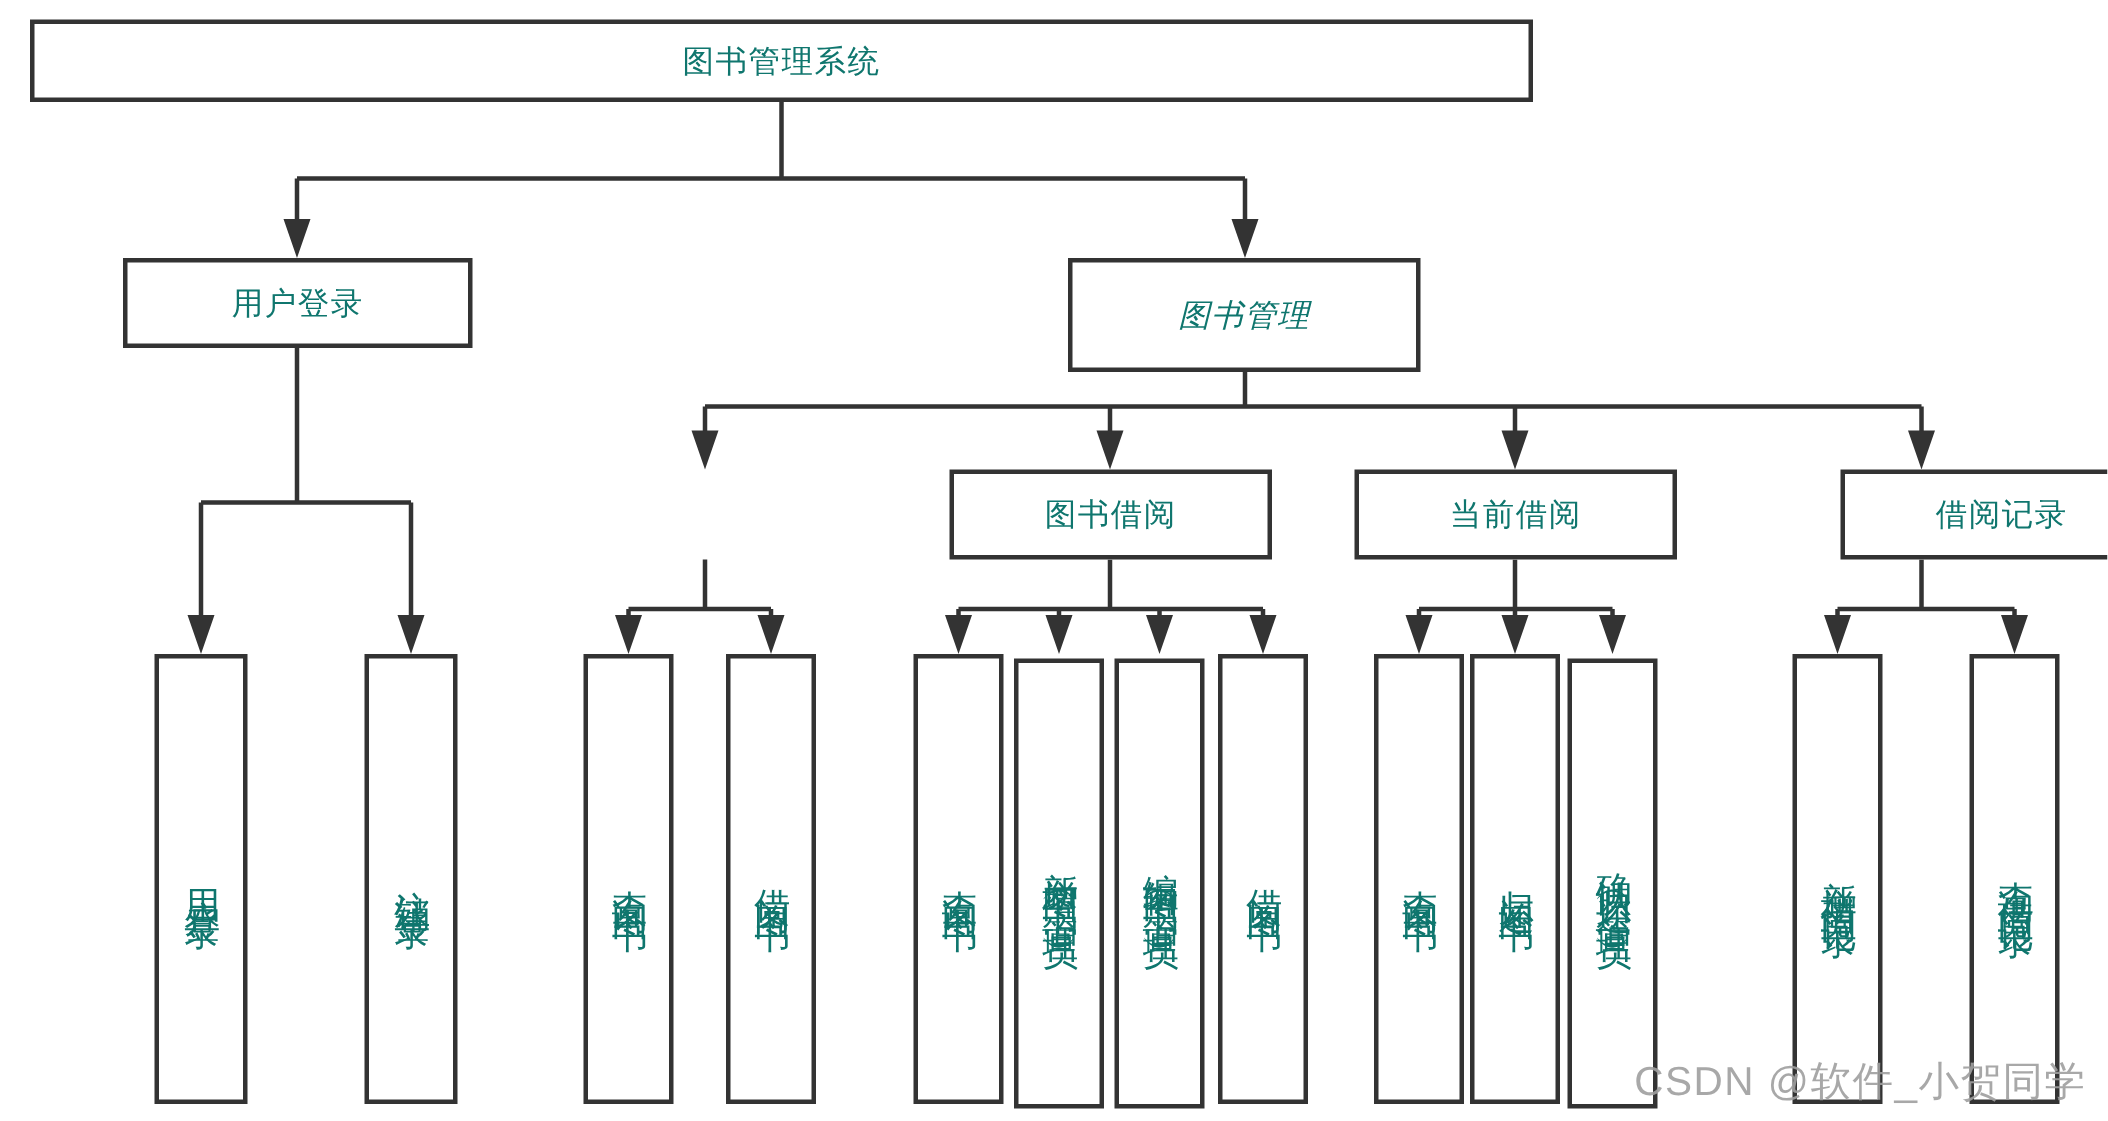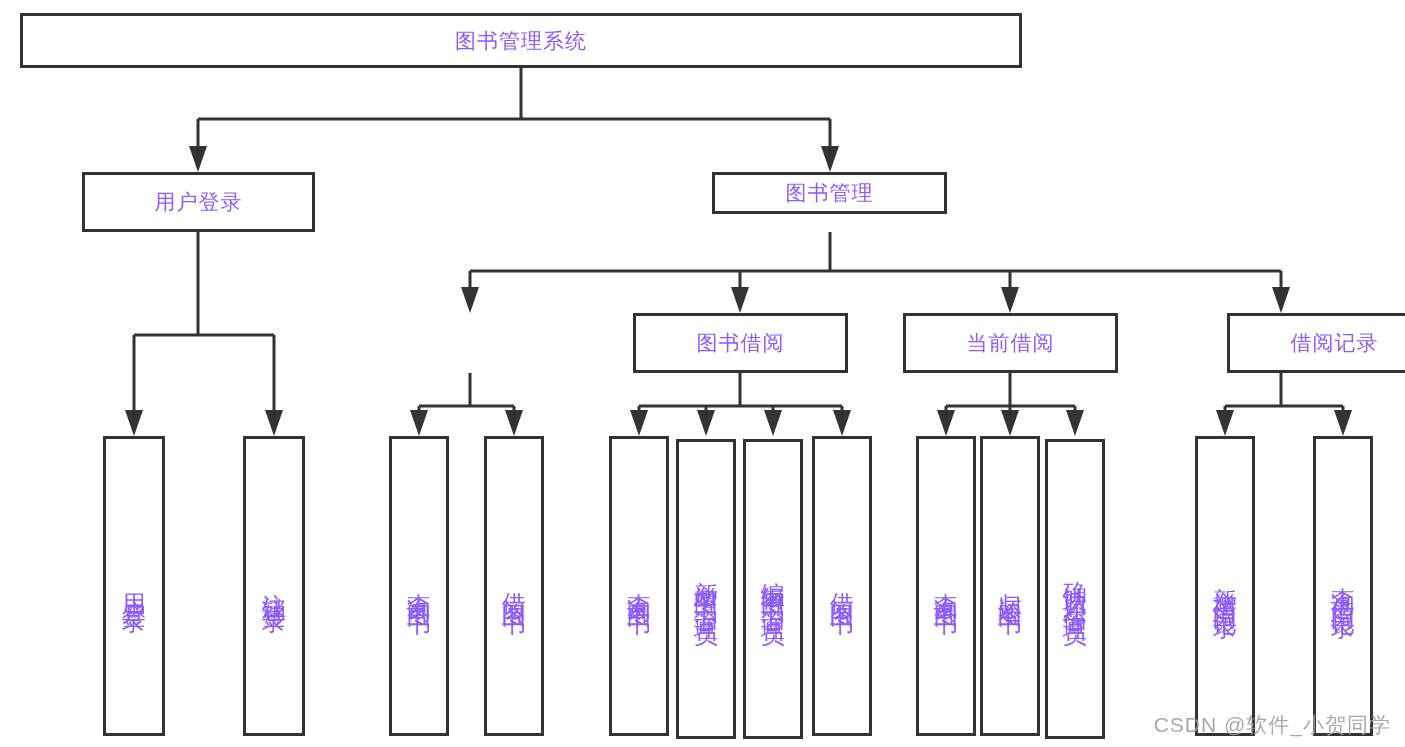--- a/index.html
+++ b/index.html
@@ -12,35 +12,35 @@
   }
   #connectors{position:absolute;left:0;top:0;width:1405px;height:747px;}
   .ln{stroke:#333333;stroke-width:3;fill:none;}
   .ar{fill:#333333;stroke:none;}
   .box{
     position:absolute;
     box-sizing:border-box;
     border:3px solid #333333;
     background:#ffffff;
     display:flex;align-items:center;justify-content:center;
-    color:#8b5cf6;
+    color:#0f766e;
     text-align:center;
   }
   .hbox{font-size:21px;letter-spacing:1px;font-weight:500;}
   .vbox{
     font-size:24px;font-weight:500;
     writing-mode:vertical-rl;
     text-orientation:mixed;
     letter-spacing:6px;
     line-height:1.15;
   }
   .watermark{
     position:absolute;
     right:14px;bottom:8px;
-    font-size:21px;
+    font-size:27px;
     color:rgba(158,158,158,0.9);
     letter-spacing:1px;
     white-space:nowrap;
     z-index:5;
   }
 </style>
 </head>
 <body>
 
 <div id="canvas">
@@ -65,21 +65,21 @@
     <path class="ln" d="M1010 373 V406 M946 406 H1075 M946 406 V412 M1010 406 V412 M1075 406 V412"></path>
     <path class="ar" d="M937 410 h18 l-9 26 z M1001 410 h18 l-9 26 z M1066 410 h18 l-9 26 z"></path>
 
     <path class="ln" d="M1281 373 V406 M1225 406 H1343 M1225 406 V412 M1343 406 V412"></path>
     <path class="ar" d="M1216 410 h18 l-9 26 z M1334 410 h18 l-9 26 z"></path>
   </svg>
 
   <div class="box hbox" style="left:20px;top:13px;width:1002px;height:55px;">图书管理系统</div>
 
   <div class="box hbox" style="left:82px;top:172px;width:233px;height:60px;">用户登录</div>
-  <div class="box hbox" style="left:712px;top:172px;width:235px;height:42px;">图书管理</div>
+  <div class="box hbox" style="left:712px;top:172px;width:235px;height:76px;font-style:italic;">图书管理</div>
 
   <div class="box hbox" style="left:633px;top:313px;width:215px;height:60px;">图书借阅</div>
   <div class="box hbox" style="left:903px;top:313px;width:215px;height:60px;">当前借阅</div>
   <div class="box hbox" style="left:1227px;top:313px;width:215px;height:60px;">借阅记录</div>
 
   <div class="box vbox" style="left:103px;top:436px;width:62px;height:300px;">用户登录</div>
   <div class="box vbox" style="left:243px;top:436px;width:62px;height:300px;">注销登录</div>
 
   <div class="box vbox" style="left:389px;top:436px;width:60px;height:300px;">查询图书</div>
   <div class="box vbox" style="left:484px;top:436px;width:60px;height:300px;">借阅图书</div>

